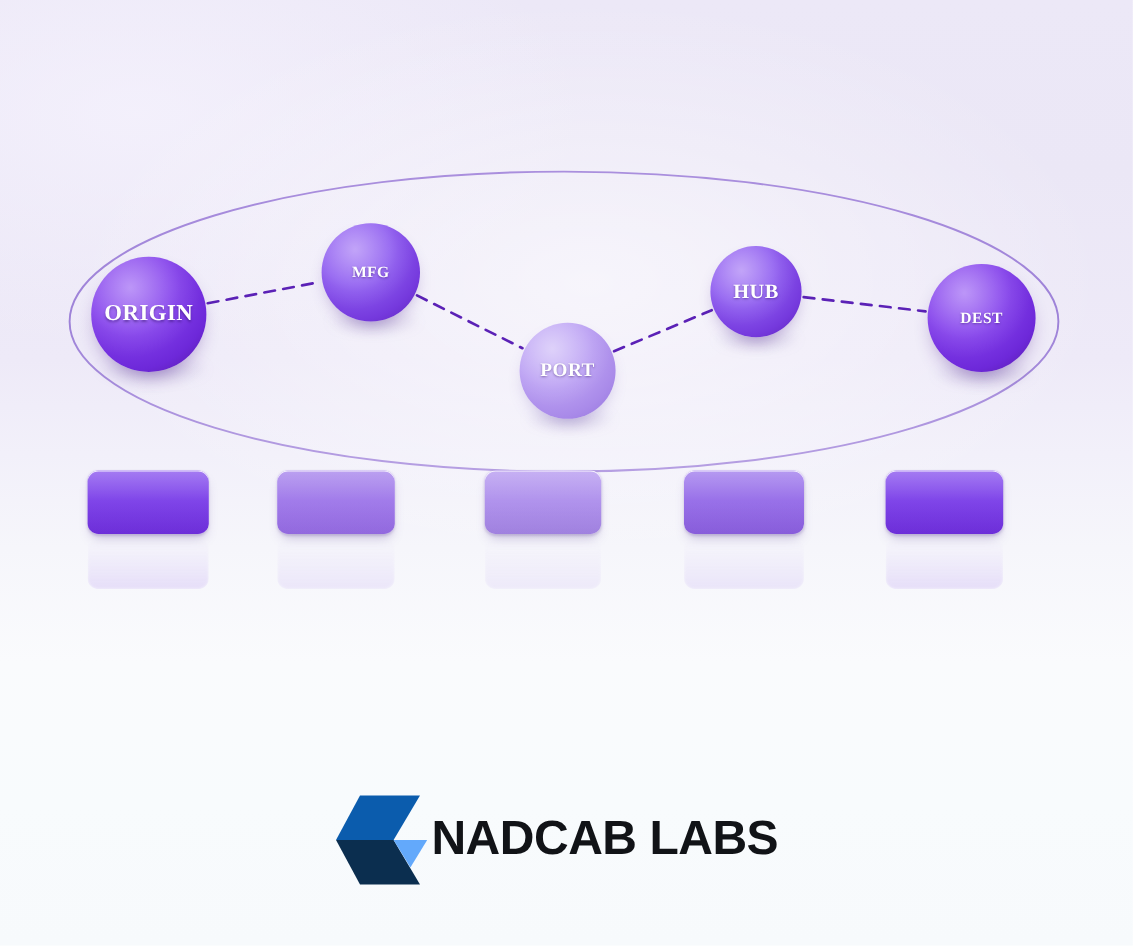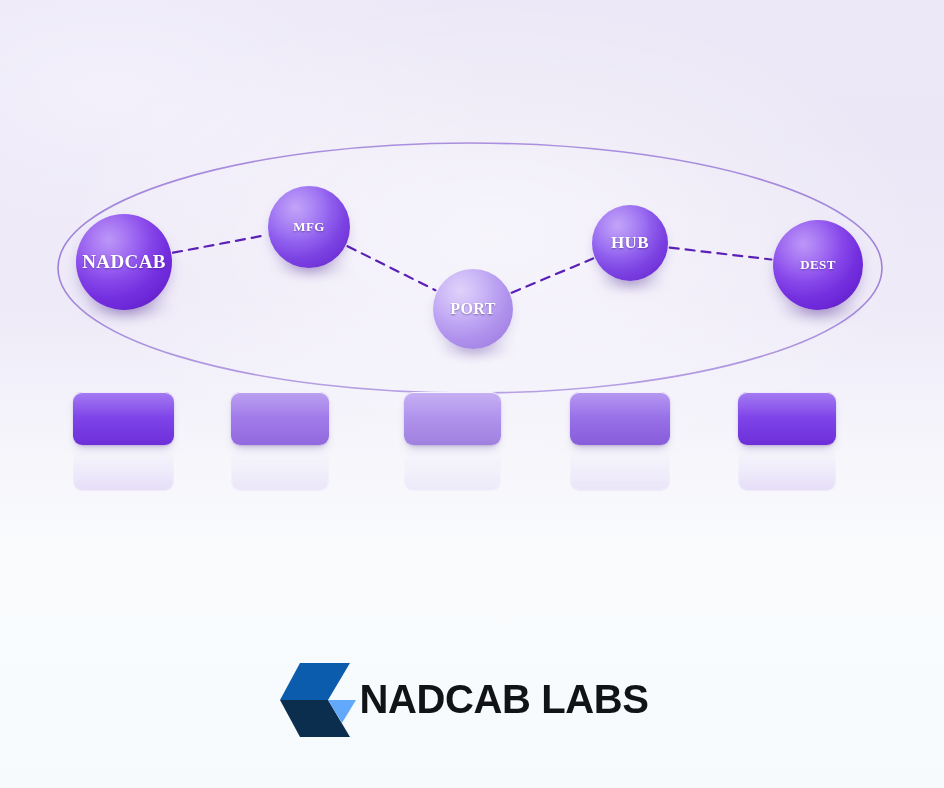--- a/index.html
+++ b/index.html
@@ -133,21 +133,21 @@
 
   <div class="node-shadow" style="left:80px;  top:296px; width:96px; height:24px;"></div>
   <div class="node-shadow" style="left:272px; top:258px; width:80px; height:20px;"></div>
   <div class="node-shadow" style="left:436px; top:339px; width:78px; height:20px;"></div>
   <div class="node-shadow" style="left:594px; top:273px; width:74px; height:19px;"></div>
   <div class="node-shadow" style="left:776px; top:300px; width:88px; height:22px;"></div>
 
   <div class="node" style="left:76px; top:214px; width:96px; height:96px; font-size:19px;
               background: radial-gradient(circle at 34% 28%, #9a60f4 0%, #8441ec 36%, #6d28d9 72%, #52179f 100%);
               box-shadow: 0 8px 16px -6px rgba(70,25,140,0.45);">
-    <span class="lbl">NADCAB</span>
+    <span class="lbl">ORIGIN</span>
   </div>
 
   <div class="node" style="left:268px; top:186px; width:82px; height:82px; font-size:13px;
               background: radial-gradient(circle at 34% 28%, #a275f5 0%, #8e5cf0 36%, #7539dd 72%, #5b21b6 100%);
               box-shadow: 0 7px 14px -6px rgba(70,25,140,0.42);">
     <span class="lbl">MFG</span>
   </div>
 
   <div class="node" style="left:433px; top:269px; width:80px; height:80px; font-size:16px;
               background: radial-gradient(circle at 34% 28%, #cdbaf8 0%, #bda3f4 36%, #a98ae9 72%, #9274da 100%);

